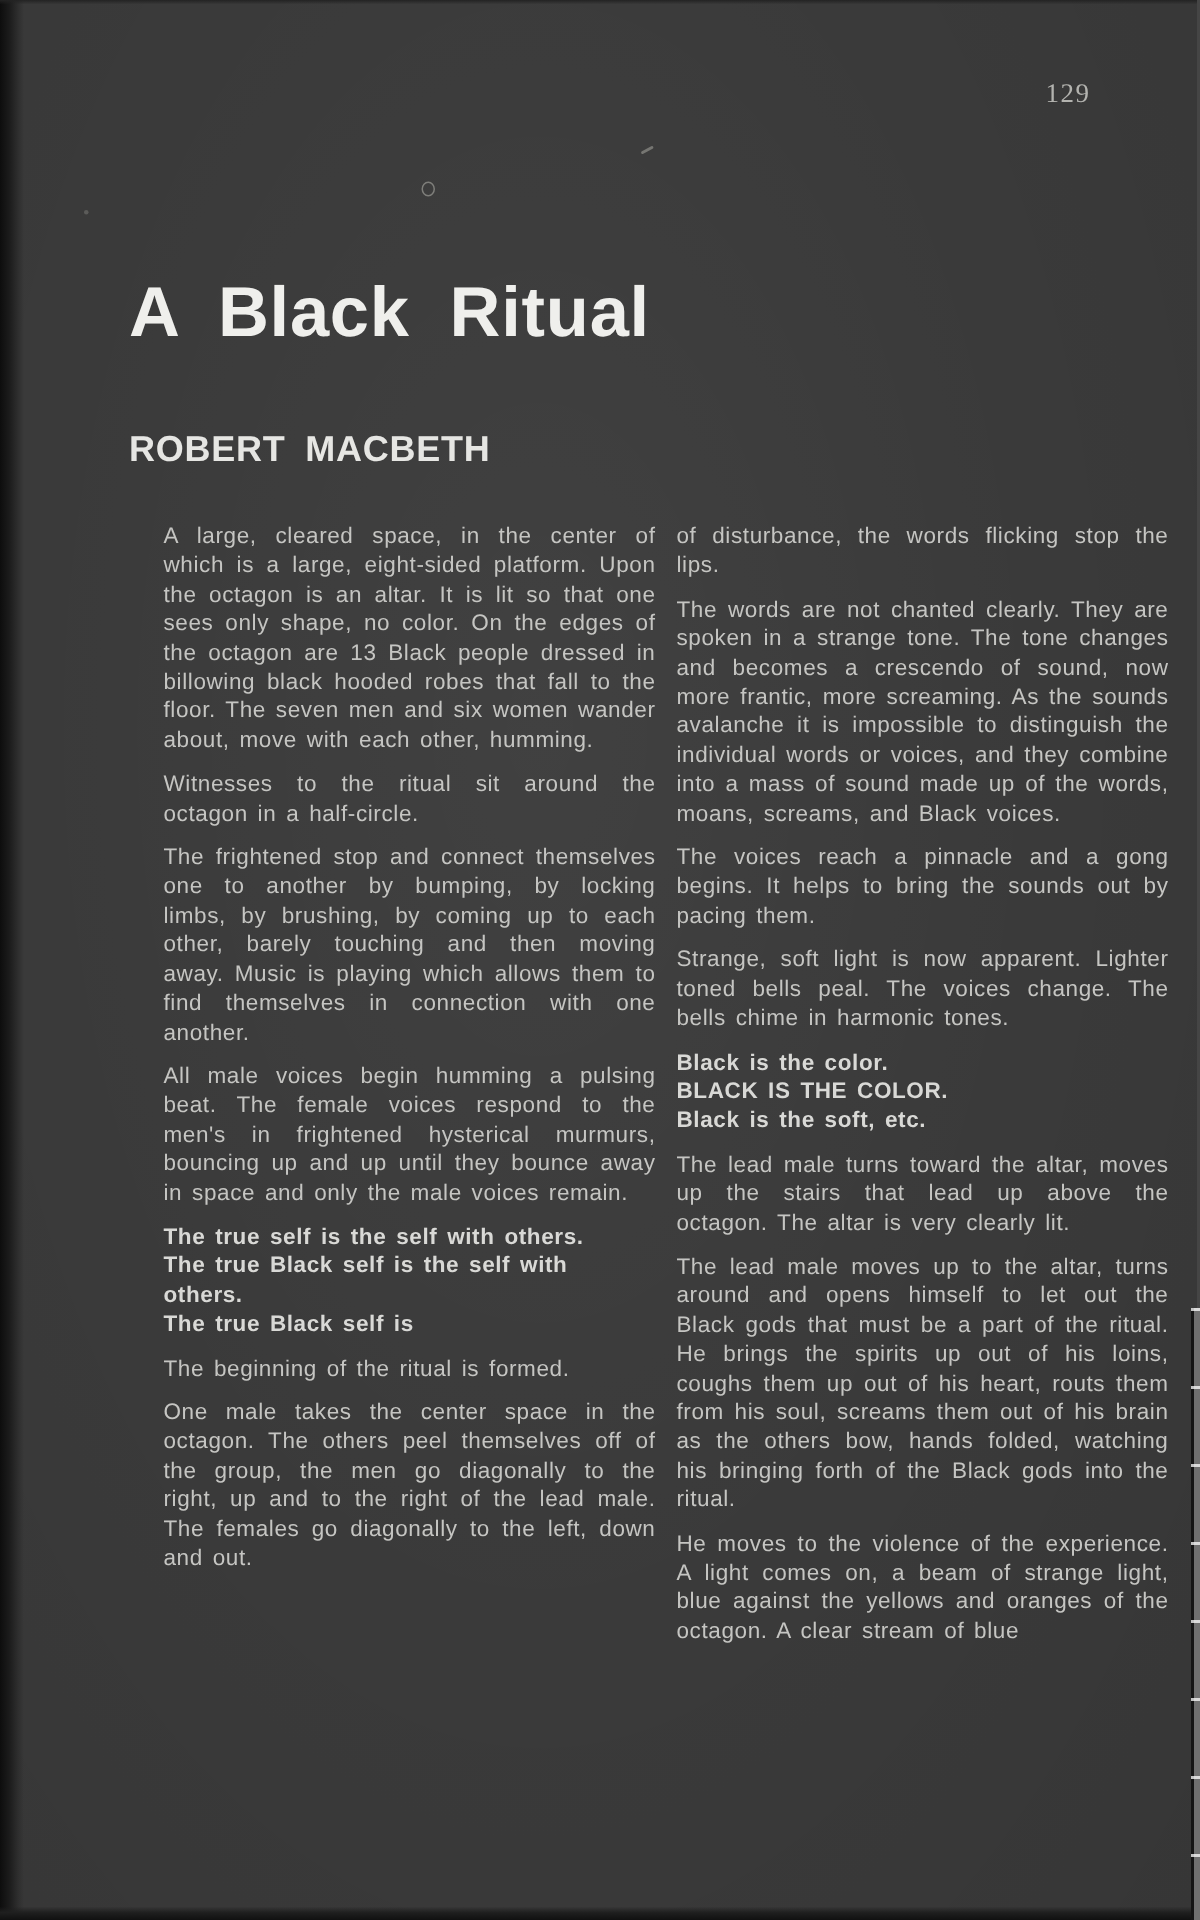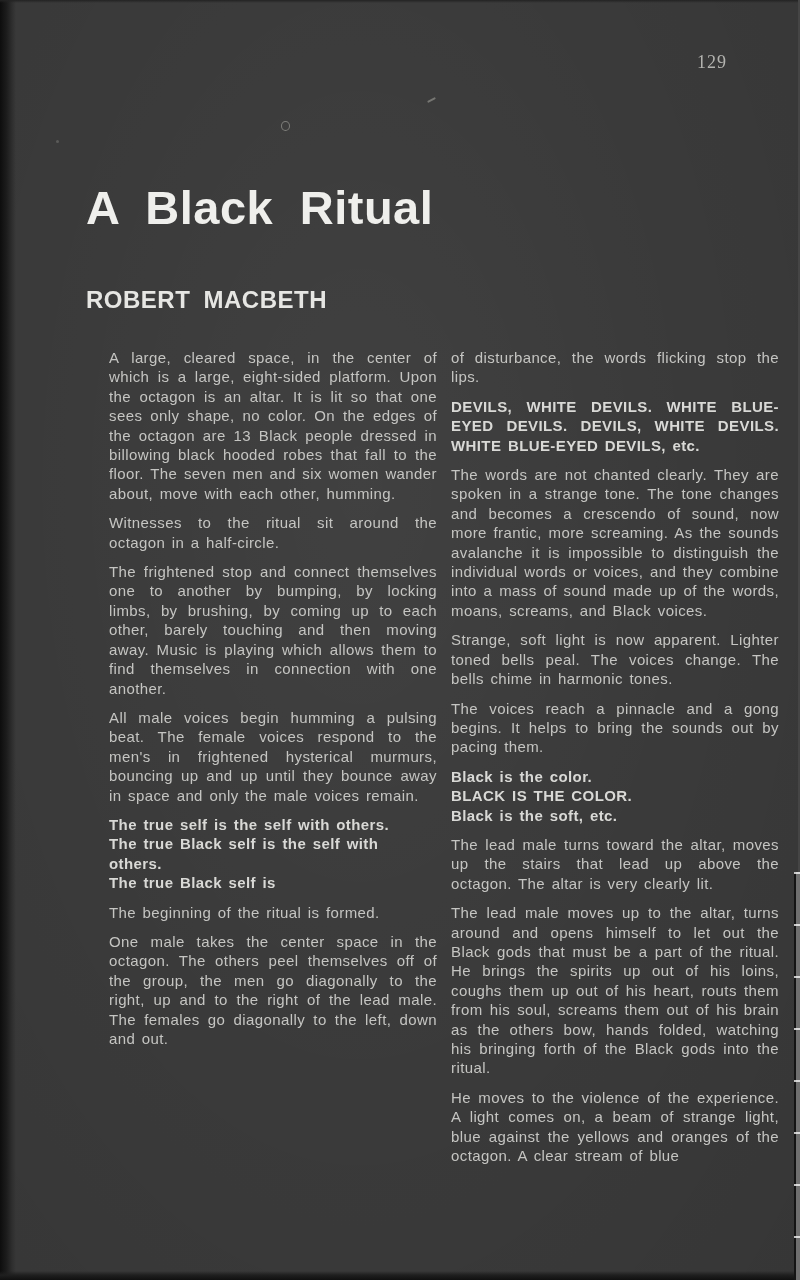--- a/index.html
+++ b/index.html
@@ -120,24 +120,23 @@
         <span class="chant-line">The true self is the self with others.</span>
         <span class="chant-line">The true Black self is the self with others.</span>
         <span class="chant-line">The true Black self is</span>
       </div>
       <p>The beginning of the ritual is formed.</p>
       <p>One male takes the center space in the octagon. The others peel themselves off of the group, the men go diagonally to the right, up and to the right of the lead male. The females go diagonally to the left, down and out.</p>
     </div>
 
     <div class="col">
       <p>of disturbance, the words flicking stop the lips.</p>
-      <p class="bold">DEVILS, WHITE DEVILS. WHITE BLUE-EYED DEVILS. DEVILS, WHITE DEVILS. WHITE BLUE-EYED DEVILS, etc.</p>
       <p>The words are not chanted clearly. They are spoken in a strange tone. The tone changes and becomes a crescendo of sound, now more frantic, more screaming. As the sounds avalanche it is impossible to distinguish the individual words or voices, and they combine into a mass of sound made up of the words, moans, screams, and Black voices.</p>
+      <p>The voices reach a pinnacle and a gong begins. It helps to bring the sounds out by pacing them.</p>
       <p>Strange, soft light is now apparent. Lighter toned bells peal. The voices change. The bells chime in harmonic tones.</p>
-      <p>The voices reach a pinnacle and a gong begins. It helps to bring the sounds out by pacing them.</p>
       <div class="bold-block">
         <span class="chant-line">Black is the color.</span>
         <span class="chant-line">BLACK IS THE COLOR.</span>
         <span class="chant-line">Black is the soft, etc.</span>
       </div>
       <p>The lead male turns toward the altar, moves up the stairs that lead up above the octagon. The altar is very clearly lit.</p>
       <p>The lead male moves up to the altar, turns around and opens himself to let out the Black gods that must be a part of the ritual. He brings the spirits up out of his loins, coughs them up out of his heart, routs them from his soul, screams them out of his brain as the others bow, hands folded, watching his bringing forth of the Black gods into the ritual.</p>
       <p>He moves to the violence of the experience. A light comes on, a beam of strange light, blue against the yellows and oranges of the octagon. A clear stream of blue</p>
     </div>
 

